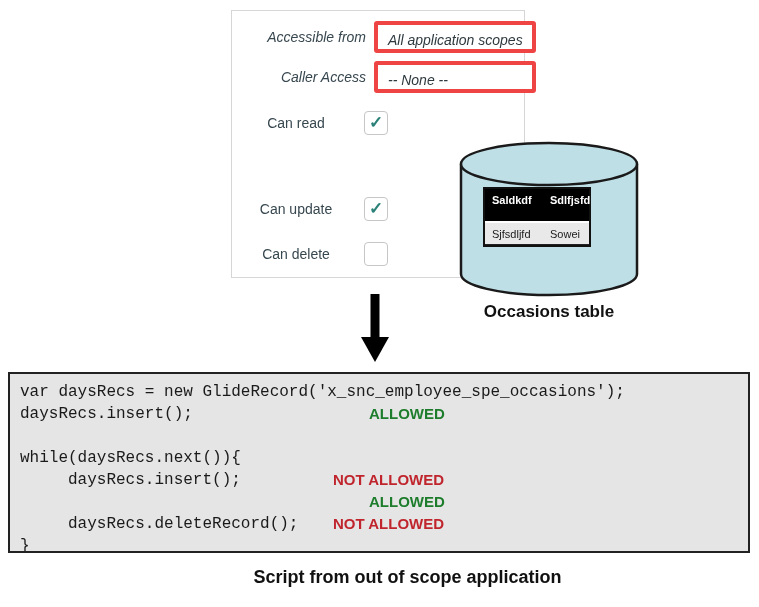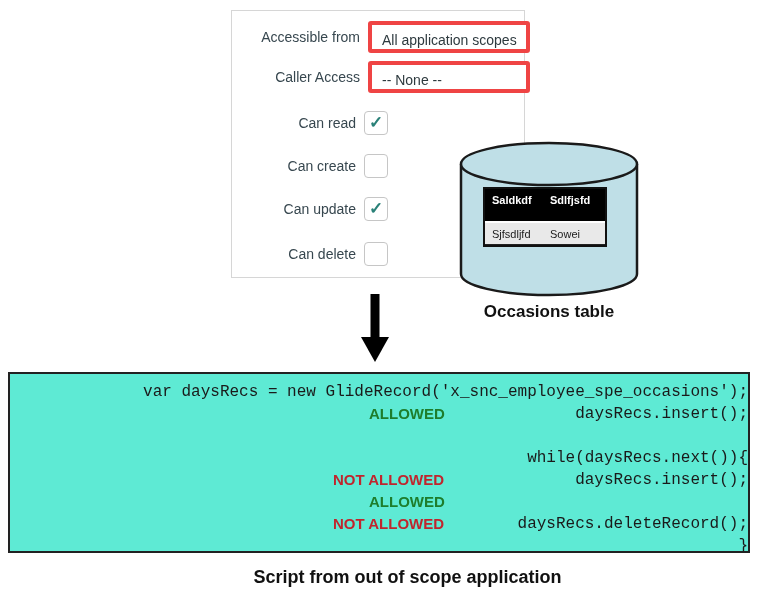--- a/index.html
+++ b/index.html
@@ -6,74 +6,74 @@
   html, body { width: 759px; height: 607px; background: #ffffff; }
   body { font-family: "Liberation Sans", sans-serif; position: relative; overflow: hidden; }
 
   .stage { position: absolute; inset: 0; }
 
   
   .panel {
     position: absolute; left: 231px; top: 10px; width: 294px; height: 268px;
     background: #ffffff; border: 1px solid #d6d6d6;
   }
-  .form-row { position: absolute; left: 4px; height: 32px; width: 100%; }
+  .form-row { position: absolute; left: 10px; height: 32px; width: 100%; font-style: italic; }
   .f-label {
     position: absolute; left: 4px; width: 120px; top: 0; height: 32px;
     line-height: 32px; text-align: right; font-size: 14px; color: #37474f;
   }
   .f-input {
     position: absolute; left: 132px; top: 0; width: 162px; height: 32px;
     border: 4px solid #ef4444; border-radius: 3px; background: #fff;
     font-size: 14px; color: #2e3a3f; line-height: 30px; padding-left: 10px;
     white-space: nowrap; overflow: hidden;
   }
   .cb-row { position: absolute; left: 0; height: 24px; width: 100%; }
   .cb-label {
     position: absolute; left: 4px; width: 120px; top: 0; height: 24px;
-    line-height: 24px; text-align: right; font-size: 14px; color: #37474f;
+    line-height: 24px; text-align: center; font-size: 14px; color: #37474f;
   }
   .checkbox {
     position: absolute; left: 132px; top: 0; width: 24px; height: 24px;
     border: 1px solid #c6c6c6; border-radius: 4px; background: #fff;
     text-align: center;
   }
   .checkbox[data-checked="true"]::after {
     content: "\2713";
     color: var(--checkmark, #2a8178);
     font-size: 17px; font-weight: bold; line-height: 22px;
   }
 
   
   .cylinder-wrap { position: absolute; left: 459px; top: 141px; width: 180px; height: 156px; }
   .cyl-shape { fill: var(--cylinder-fill, #bfdfe7); stroke: #1a1a1a; stroke-width: 2.5; }
 
   .db-table {
-    position: absolute; left: 483px; top: 187px; width: 124px;
+    position: absolute; left: 483px; top: 187px; width: 108px;
     border: 2px solid #111; background: #fff; font-size: 11px;
   }
   .db-head { display: flex; background: #000; color: #fff; font-weight: bold; height: 34px; border-bottom: 2px solid #fff; }
   .db-row1 { display: flex; background: #e9e9e9; height: 22px; border-bottom: 1px solid #222; color: #1a1a1a; }
   .db-row2 { display: flex; background: #ffffff; height: 21px; color: #1a1a1a; }
   .db-c1 { flex: 0 0 63px; padding: 5px 0 0 7px; }
   .db-c2 { flex: 1; padding: 5px 0 0 2px; }
 
   .db-caption {
     position: absolute; left: 459px; top: 302px; width: 180px; text-align: center;
     font-size: 17px; font-weight: bold; color: #111;
   }
 
   
   .arrow-wrap { position: absolute; left: 359px; top: 294px; width: 32px; height: 70px; }
   .arrow-shape { fill: #000; }
 
   
   .code-block {
     position: absolute; left: 8px; top: 372px; width: 742px; height: 181px;
-    border: 2px solid #222; background: #5eead4; padding: 7px 0 0 10px; overflow: hidden; text-align: right;
+    border: 2px solid #222; background: #e5e5e5; padding: 7px 0 0 10px; overflow: hidden;
   }
   .code-line { position: relative; height: 22px; }
   .code-text {
     font-family: "Liberation Mono", monospace; font-size: 16px; color: #1a1a1a;
     white-space: pre; line-height: 22px;
   }
   .annot {
     position: absolute; left: 313px; top: 0; line-height: 22px;
     font-size: 15px; font-weight: bold; white-space: nowrap;
   }
@@ -100,24 +100,20 @@
     <div class="form-row" style="top:50px">
       <span class="f-label">Caller Access</span>
       <div class="f-input">-- None --</div>
     </div>
 
     <div class="cb-row" style="top:100px">
       <span class="cb-label">Can read</span>
       <div class="checkbox" data-checked="true"></div>
     </div>
 
-    <div class="cb-row" style="top:143px">
-      <span class="cb-label">Can create</span>
-      <div class="checkbox" data-checked="false"></div>
-    </div>
 
     <div class="cb-row" style="top:186px">
       <span class="cb-label">Can update</span>
       <div class="checkbox" data-checked="true"></div>
     </div>
 
     <div class="cb-row" style="top:231px">
       <span class="cb-label">Can delete</span>
       <div class="checkbox" data-checked="false"></div>
     </div>

